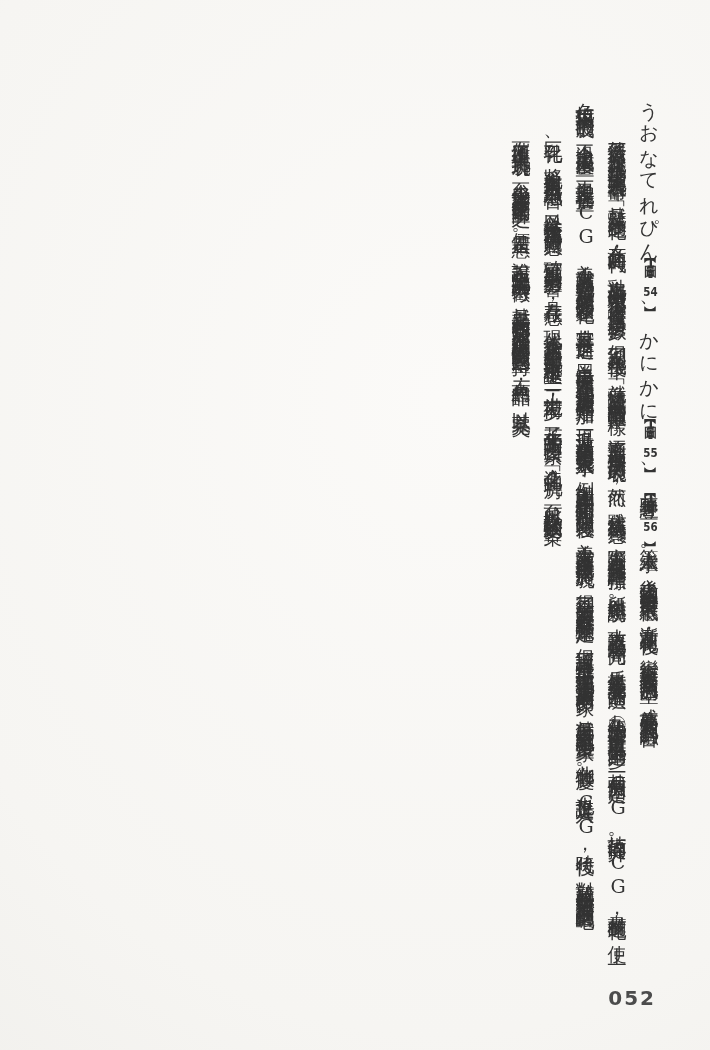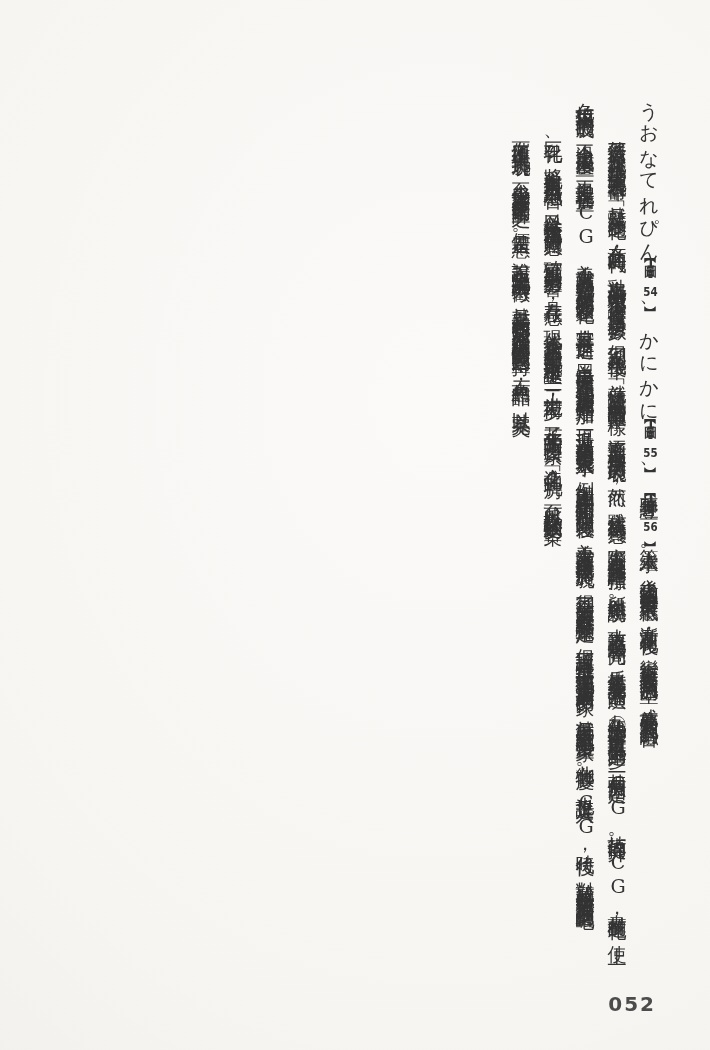--- a/index.html
+++ b/index.html
@@ -39,21 +39,21 @@
   .figref {
     font-family: "DejaVu Sans", "Liberation Sans", sans-serif;
     font-weight: 700;
     font-size: 13px;
     letter-spacing: 1px;
   }
   .tcy { text-combine-upright: all; }
   .page-number {
     position: absolute;
     right: 54px;
-    bottom: 34px;
+    bottom: 40px;
     font-family: "DejaVu Sans", "Liberation Sans", sans-serif;
     font-weight: 700;
     font-size: 20px;
     letter-spacing: 2px;
     color: var(--pagenum);
     margin-top: 16px;
   }
 </style>
 </head>
 <body>

